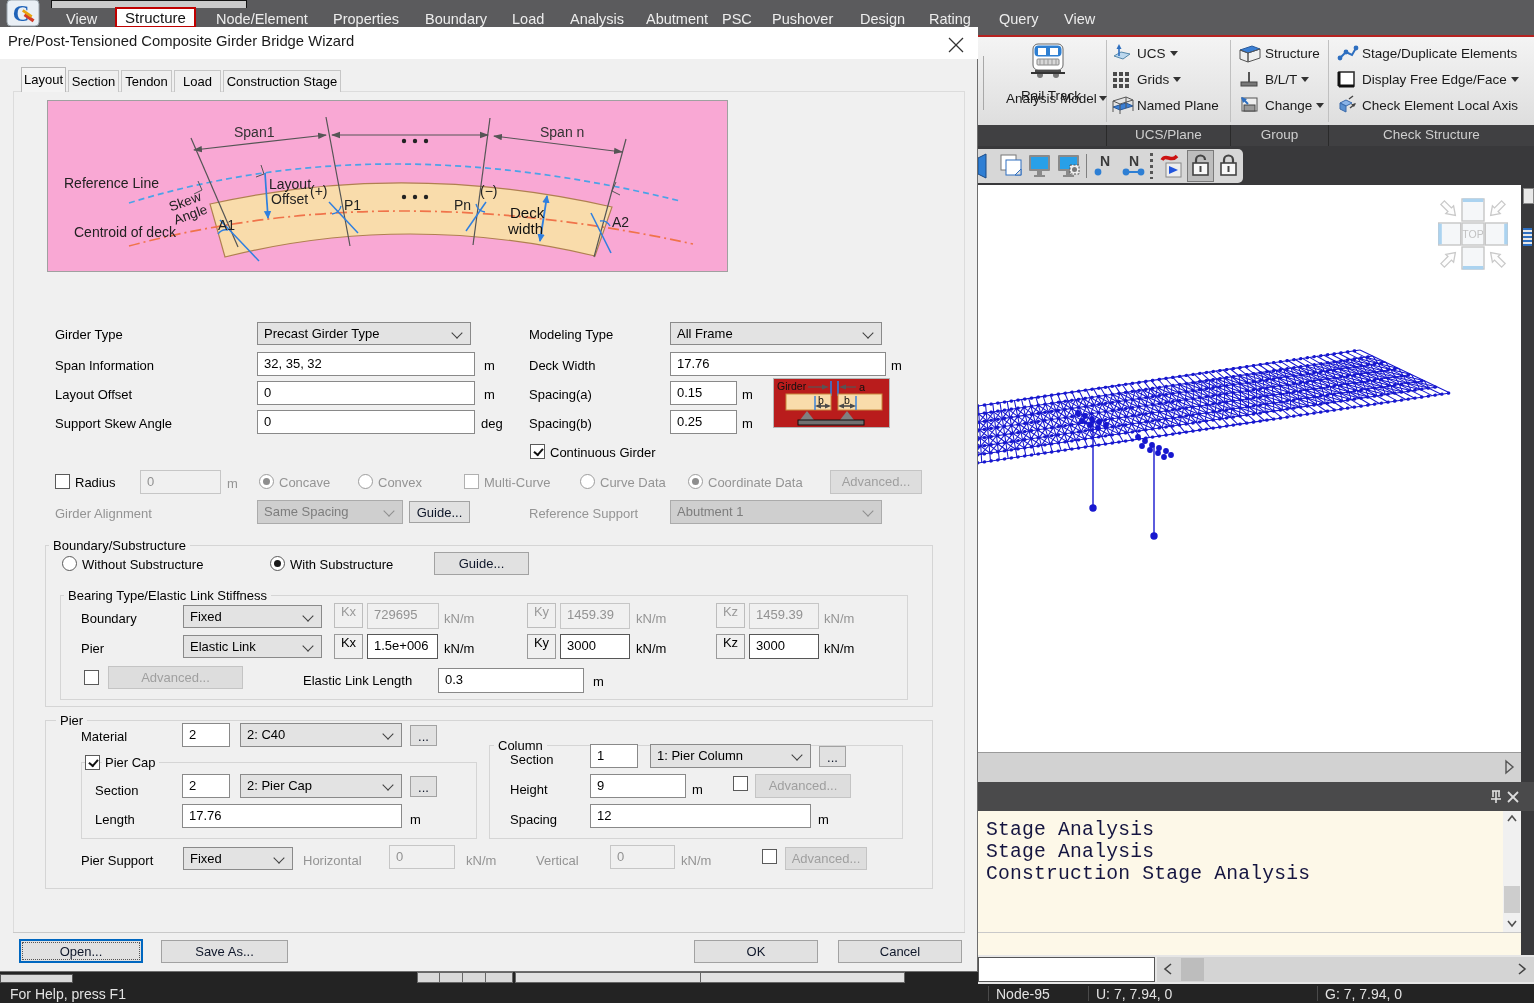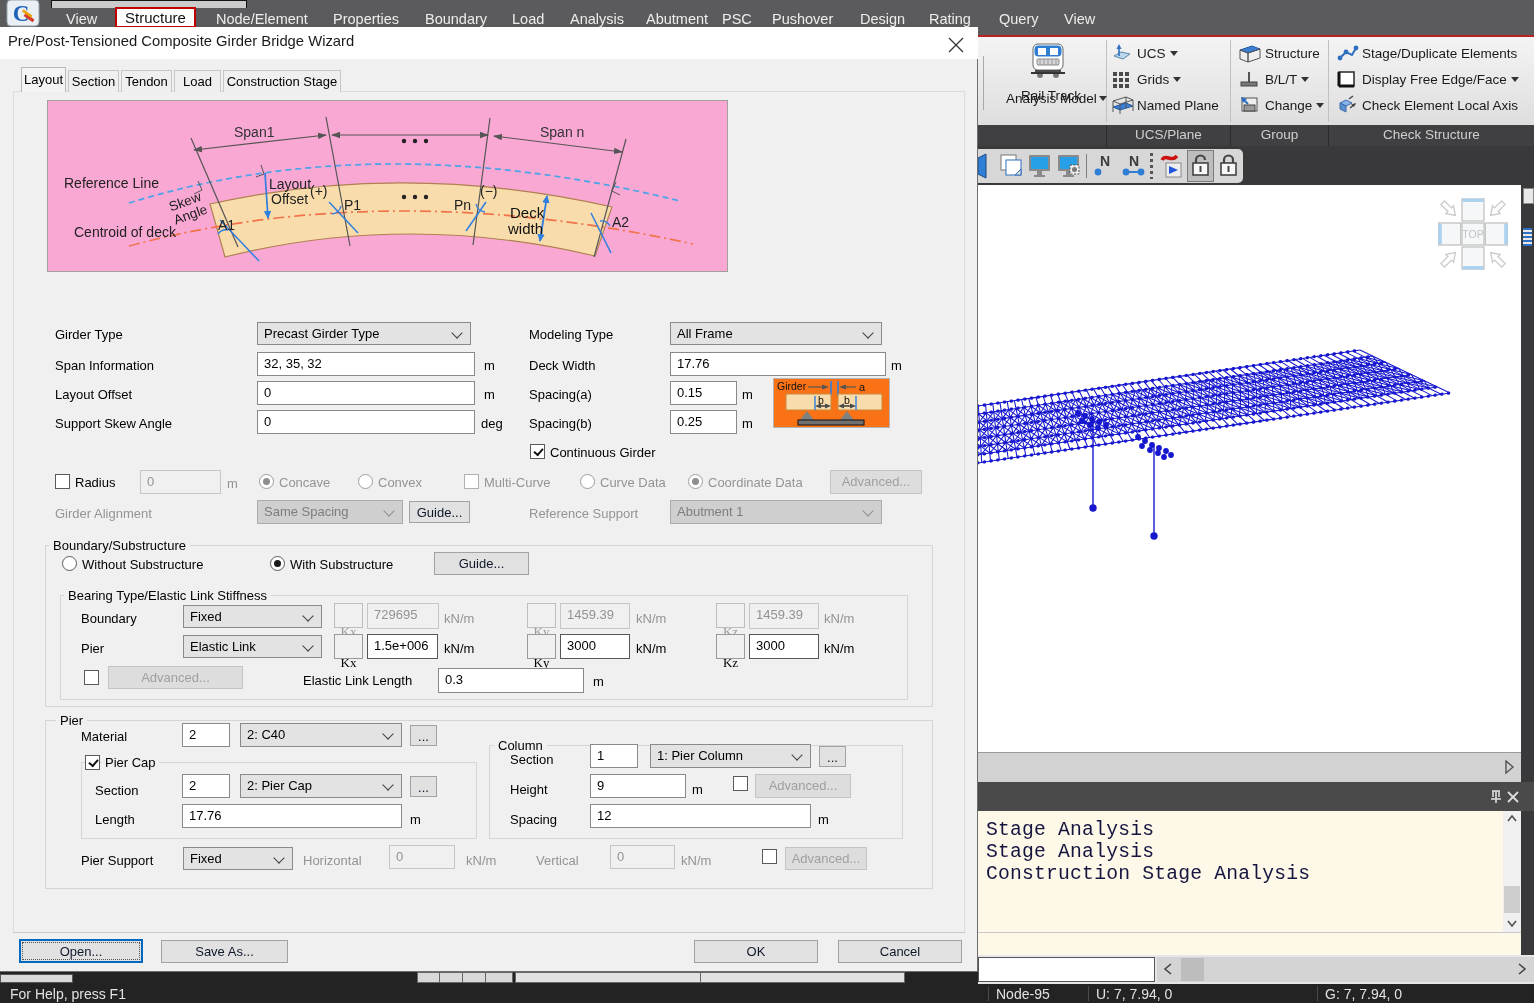--- a/index.html
+++ b/index.html
@@ -5,21 +5,21 @@
 .lb{position:absolute;font-size:13px;color:#000;white-space:nowrap;}
 .gy{color:#949494;}
 .tb{position:absolute;background:#fff;border:1px solid #898989;box-sizing:border-box;font-size:13px;padding:3px 0 0 6px;color:#000;white-space:nowrap;overflow:hidden;}
 .tb.d{background:#f0f0f0;border-color:#c6c6c6;color:#929292;}
 .cb{position:absolute;background:#e3e3e3;border:1px solid #8a8a8a;box-sizing:border-box;font-size:13px;padding:3px 0 0 6px;color:#000;white-space:nowrap;overflow:hidden;}
 .cb.d{background:#cfcfcf;border-color:#ababab;color:#7d7d7d;}
 .cb b{position:absolute;right:9px;top:6px;width:7px;height:7px;border-right:1.5px solid #404040;border-bottom:1.5px solid #404040;transform:rotate(45deg);}
 .cb.d b{border-color:#8f8f8f;}
 .bt{position:absolute;background:#e1e1e1;border:1px solid #a2a2a2;box-sizing:border-box;font-size:13px;color:#0f172a;text-align:center;padding-top:3px;}
 .bt.d{color:#9f9f9f;border-color:#c4c4c4;background:#ddd;}
-.tag{position:absolute;border:1px solid #9a9a9a;box-sizing:border-box;background:#f0f0f0;font-size:13px;color:#000;text-align:center;padding-top:20px;width:29px;height:25px;font-family:Liberation Serif, serif;}
+.tag{position:absolute;border:1px solid #9a9a9a;box-sizing:border-box;background:#f0f0f0;font-size:13px;color:#000;text-align:center;padding-top:0;width:29px;height:25px;}
 .tag.d{border-color:#bdbdbd;color:#9a9a9a;}
 .ck{position:absolute;width:15px;height:15px;background:#fff;border:1px solid #5a5a5a;box-sizing:border-box;}
 .ck.c::after{content:"";position:absolute;left:2.5px;top:3px;width:7px;height:4px;border-left:2px solid #111;border-bottom:2px solid #111;transform:rotate(-49deg);}
 .ck.d{border-color:#b0b0b0;}
 .ro{position:absolute;width:15px;height:15px;border-radius:50%;background:#fff;border:1px solid #5a5a5a;box-sizing:border-box;}
 .ro.s::after{content:"";position:absolute;left:3px;top:3px;width:7px;height:7px;border-radius:50%;background:#1a1a1a;}
 .ro.d{border-color:#9d9d9d;}
 .ro.d.s::after{background:#8e8e8e;}
 .grp{position:absolute;border:1px solid #d5d5d5;}
 .gl{position:absolute;background:#f0f0f0;font-size:13px;padding:0 4px;white-space:nowrap;color:#000;}
@@ -471,21 +471,21 @@
 <div class="tb" style="left:670px;top:352px;width:216px;height:24px">17.76</div>
 <div class="lb" style="left:891px;top:358px">m</div>
 
 <div class="lb" style="left:55px;top:387px">Layout Offset</div>
 <div class="tb" style="left:257px;top:381px;width:218px;height:24px">0</div>
 <div class="lb" style="left:484px;top:387px">m</div>
 <div class="lb" style="left:529px;top:387px">Spacing(a)</div>
 <div class="tb" style="left:670px;top:381px;width:67px;height:24px">0.15</div>
 <div class="lb" style="left:742px;top:387px">m</div>
 
-<div class="a" style="left:773px;top:378px;width:117px;height:50px;background:#f97316;border:1px solid #b5b5b5;box-sizing:border-box">
+<div class="a" style="left:773px;top:378px;width:117px;height:50px;background:#b91c1c;border:1px solid #b5b5b5;box-sizing:border-box">
 <svg width="115" height="48" viewBox="0 0 115 48">
 <text x="3" y="11" font-size="10.5" fill="#111">Girder</text>
 <line x1="34" y1="8" x2="50" y2="8" stroke="#555" stroke-width="1.2"></line>
       <polygon points="55,8 48,5.5 48,10.5" fill="#555"></polygon>
 <line x1="82" y1="8" x2="70" y2="8" stroke="#555" stroke-width="1.2"></line>
       <polygon points="65,8 72,5.5 72,10.5" fill="#555"></polygon>
 <text x="85" y="12" font-size="11" fill="#111">a</text>
 <line x1="57" y1="2" x2="57" y2="17" stroke="#2f7fe0" stroke-width="1.6"></line>
 <line x1="64" y1="2" x2="64" y2="17" stroke="#2f7fe0" stroke-width="1.6"></line>
 <rect x="12" y="15" width="45" height="16" fill="#f9dcab" stroke="#c8883c"></rect>

